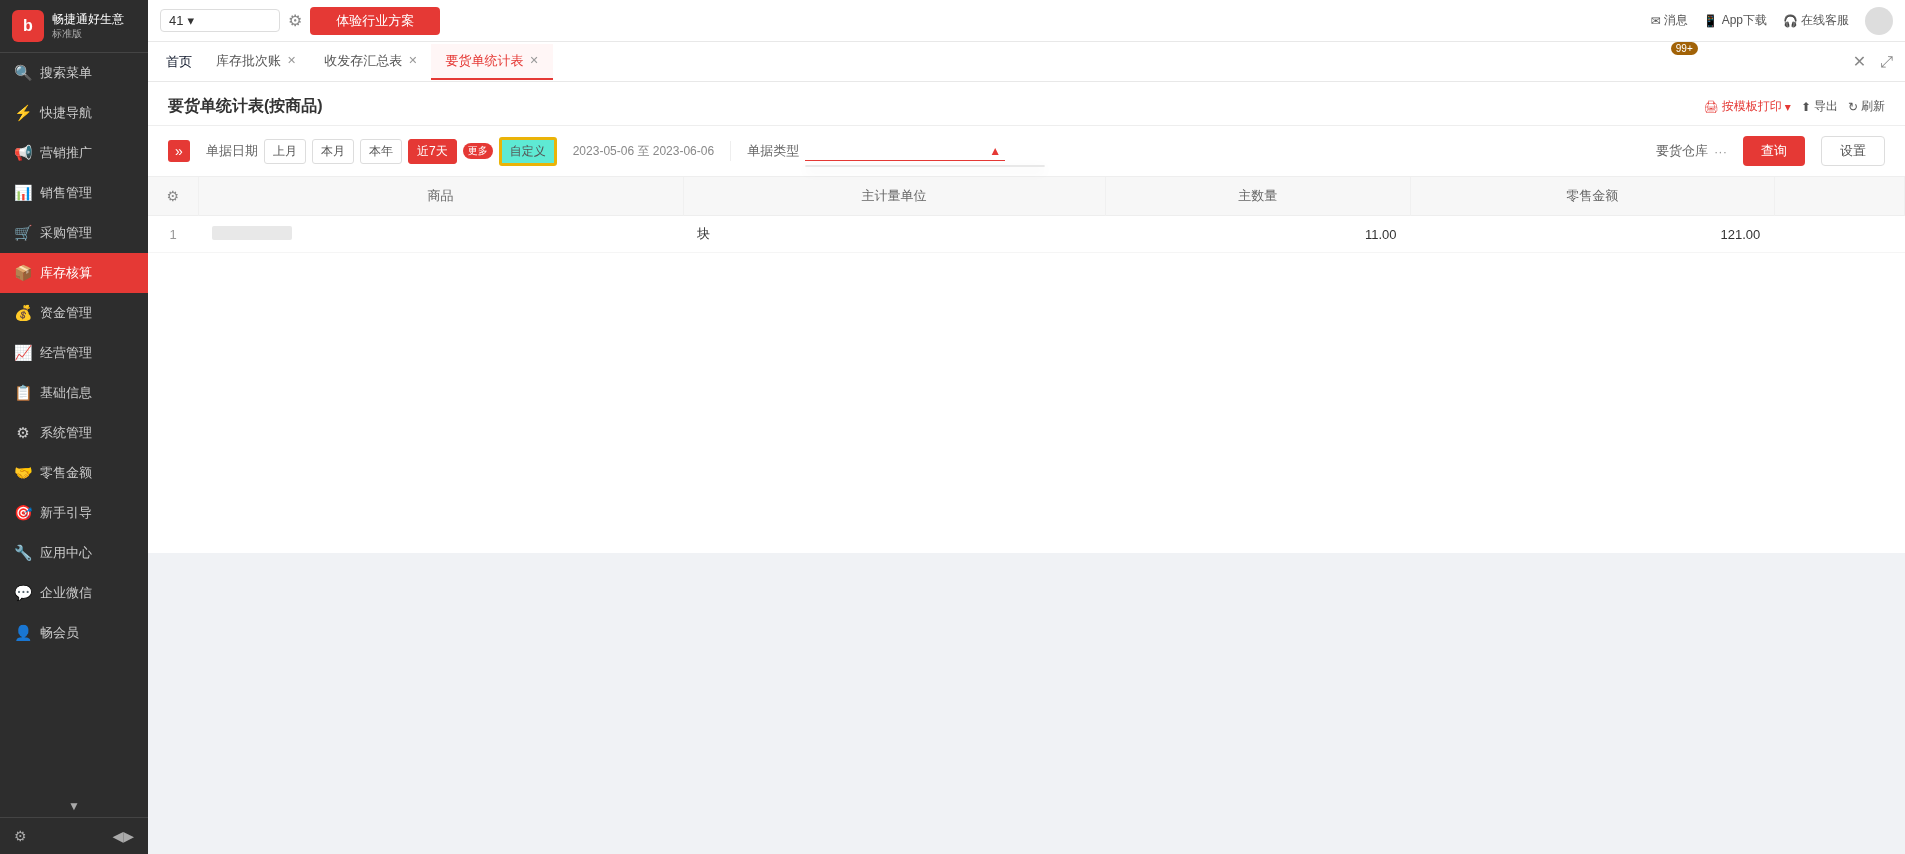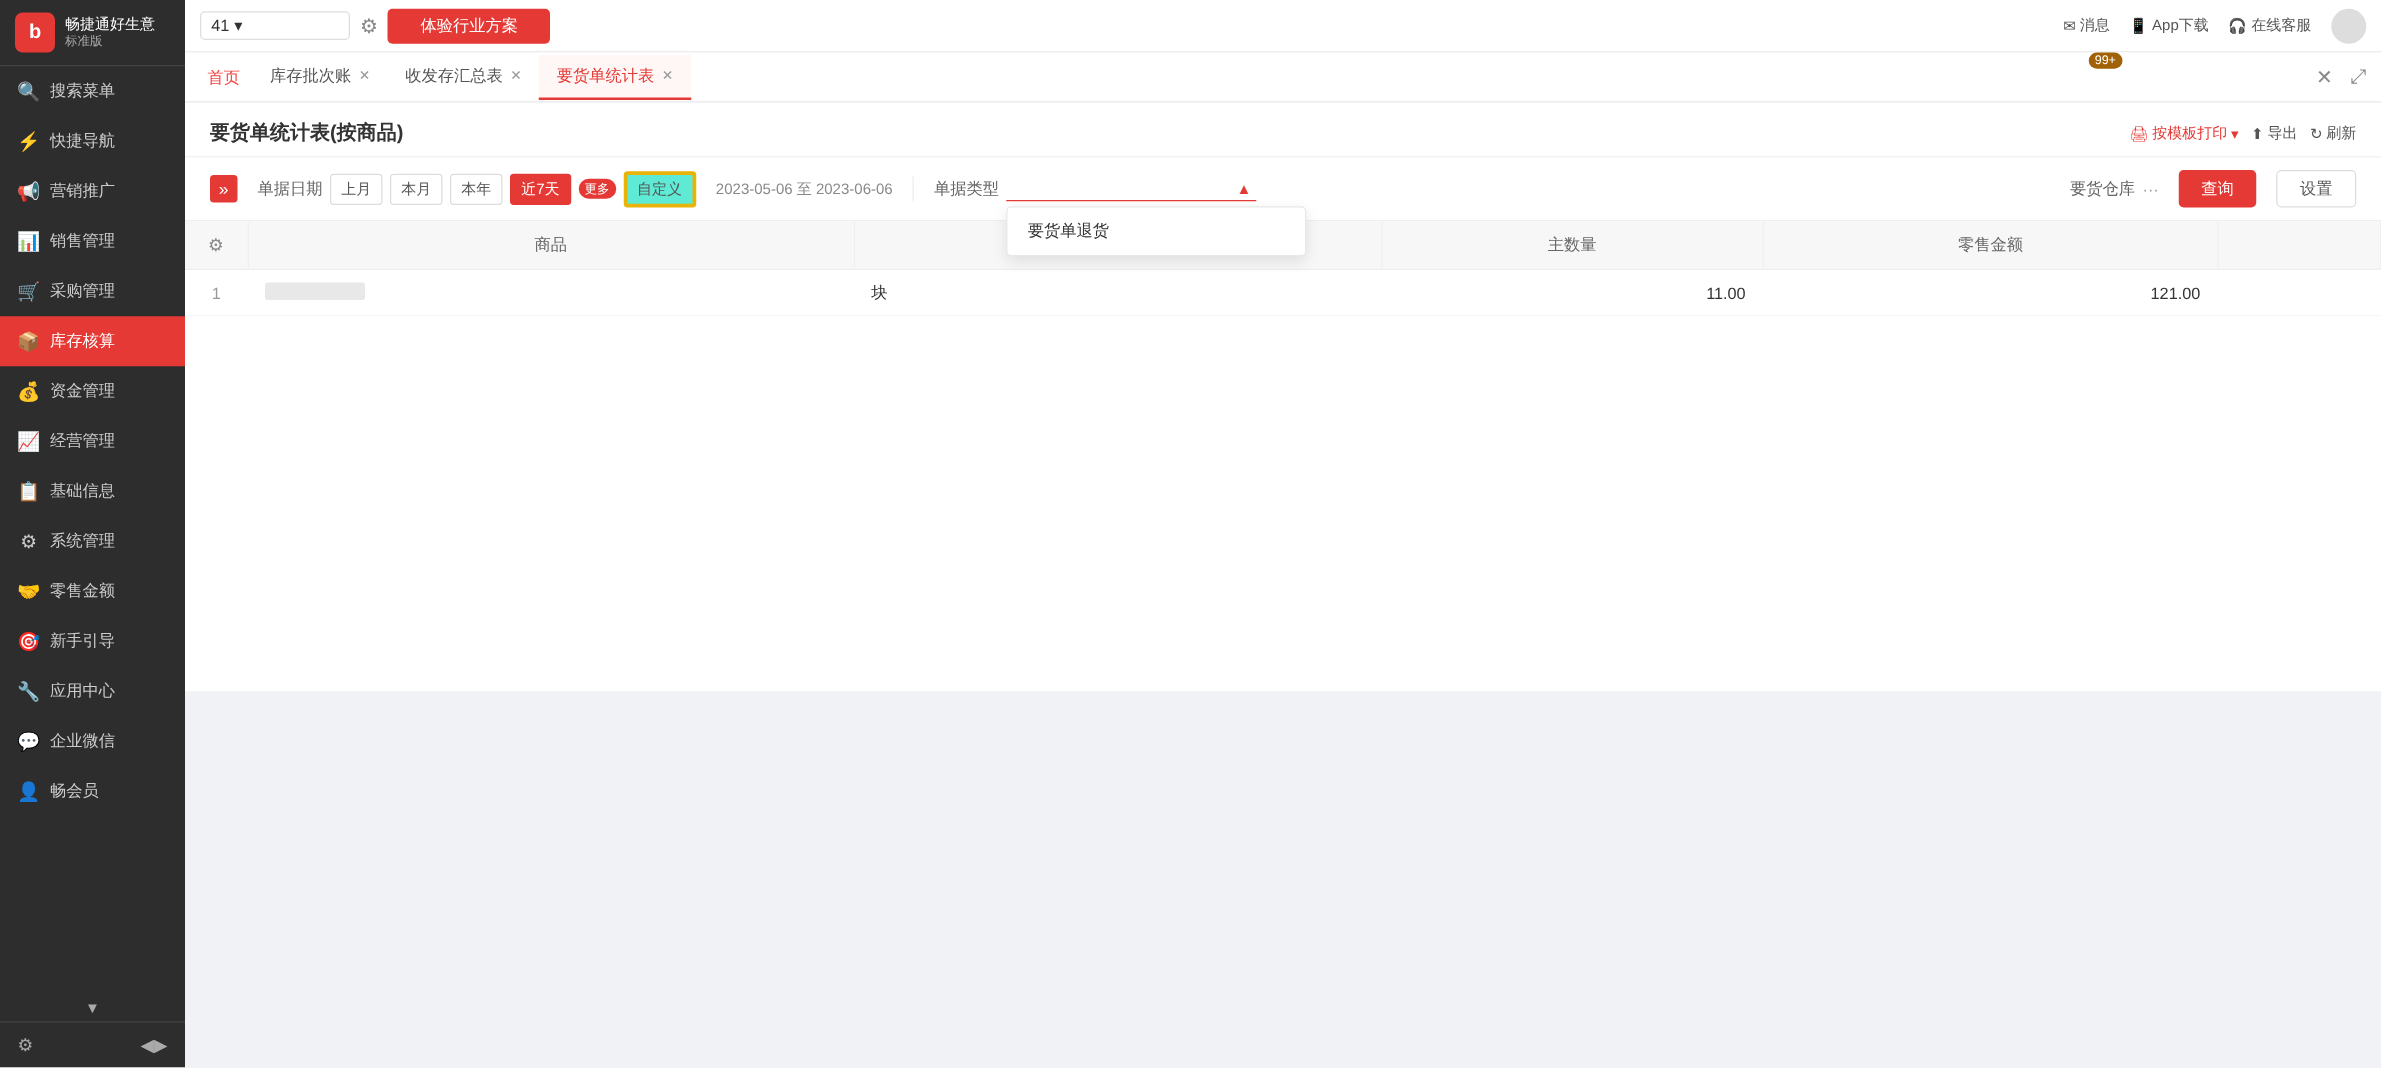--- a/index.html
+++ b/index.html
@@ -133,21 +133,21 @@
       color: #555;
       border-bottom: 2px solid transparent;
       display: flex; align-items: center; gap: 6px;
     }
     .tab.active {
       color: #e53935;
       border-bottom: 2px solid #e53935;
       background: #fff6f6;
     }
     .tab .close-x { color: #999; font-size: 11px; cursor: pointer; }
-    .tab-home { font-size: 13px; color: #ef4444; padding: 8px 10px; cursor: pointer; }
+    .tab-home { font-size: 13px; color: #0f172a; padding: 8px 10px; cursor: pointer; }
     .tabs-actions { margin-left: auto; display: flex; align-items: center; gap: 6px; }
     .tab-action-btn { background: none; border: none; cursor: pointer; color: #888; font-size: 16px; padding: 2px 4px; }
 
     
     .content {
       flex: 1;
       background: #f0f2f5;
       overflow-y: auto;
       padding: 0;
       position: relative;
@@ -462,21 +462,20 @@
       </div>
       <div class="date-range">2023-05-06 至 2023-06-06</div>
       <div class="filter-divider"></div>
       <div class="type-group">
         <span class="type-label">单据类型</span>
         <div class="type-input-wrap" style="position:relative;">
           <input class="type-input" value="" style="">
           <span class="type-arrow">▲</span>
 
           <div class="type-dropdown">
-            <div class="dropdown-item">要货单退货</div>
           </div>
         </div>
       </div>
       <div class="warehouse-group">
         <span class="warehouse-label">要货仓库</span>
         <span class="warehouse-dots">···</span>
       </div>
       <button class="query-btn">查询</button>
       <button class="settings-btn">设置</button>
     </div>

